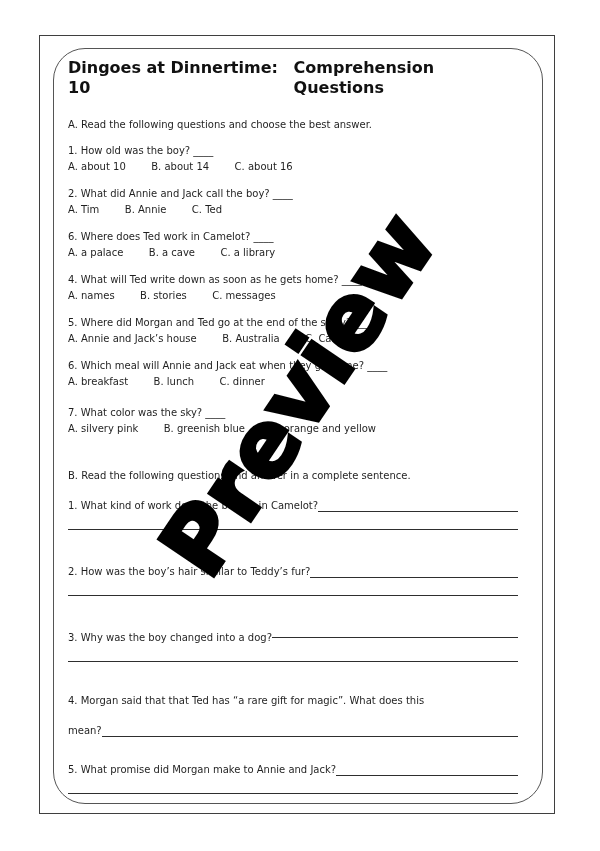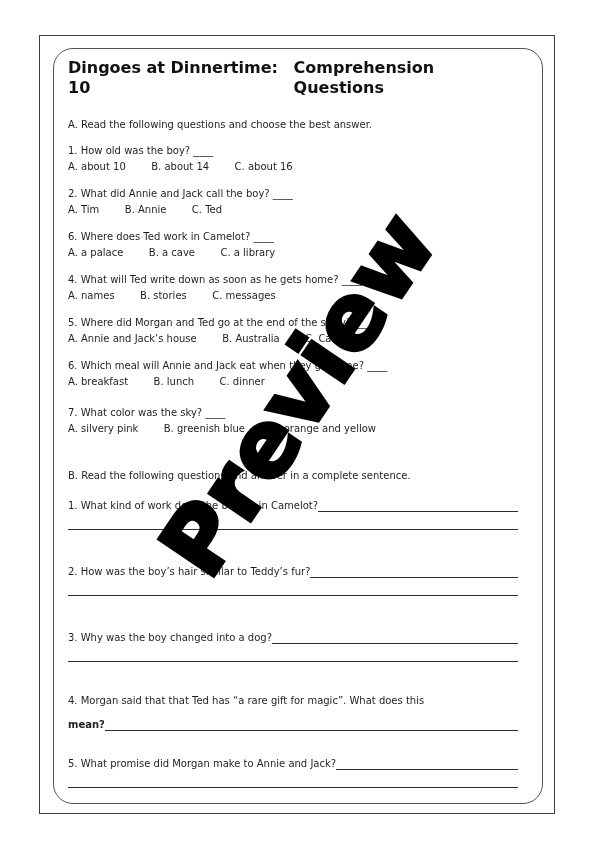--- a/index.html
+++ b/index.html
@@ -7,21 +7,21 @@
     position:relative; width:600px; height:851px; background:#ffffff;
     font-family:"DejaVu Sans", "Liberation Sans", sans-serif;
     color:#1f1f1f; overflow:hidden;
   }
   .outer-border {
     position:absolute; left:39px; top:35px; width:516px; height:779px;
     border:1px solid #3f3f3f; box-sizing:border-box;
   }
   .card {
     position:absolute; left:53px; top:48px; width:490px; height:756px;
-    box-sizing:border-box; border:1.5px solid #555555; border-radius:20px;
+    box-sizing:border-box; border:1.5px solid #555555; border-radius:32px;
     padding:9px 24px 0 14px; background:transparent;
   }
   .title-row {
     display:flex; justify-content:space-between; align-items:baseline;
     font-weight:bold; font-size:16px; line-height:20px; color:#111111;
   }
   .body-line { font-size:10px; line-height:16px; white-space:pre; }
   .qa .body-line { white-space:pre; }
   .qb-line { display:flex; align-items:flex-end; font-size:10px; line-height:16px; }
   .qb-line .txt { white-space:pre; }
@@ -98,32 +98,32 @@
 
     <div class="qb">
       <div class="qb-line" style="margin-top:34px;">
         <span class="txt">2. How was the boy’s hair similar to Teddy’s fur?</span>
         <span class="fill-line"></span>
       </div>
       <div class="answer-rule" style="margin-top:15px;"></div>
     </div>
 
     <div class="qb">
-      <div class="qb-line" style="margin-top:34px;">
+      <div class="qb-line" style="margin-top:34px;align-items:center;">
         <span class="txt">3. Why was the boy changed into a dog?</span>
         <span class="fill-line"></span>
       </div>
       <div class="answer-rule" style="margin-top:15px;"></div>
     </div>
 
     <div class="qb">
       <div class="qb-line" style="margin-top:31px;">
         <span class="txt">4. Morgan said that that Ted has “a rare gift for magic”. What does this</span>
       </div>
-      <div class="qb-line" style="margin-top:8px;font-weight:bold;">
+      <div class="qb-line" style="margin-top:14px;">
         <span class="txt">mean?</span>
         <span class="fill-line"></span>
       </div>
     </div>
 
     <div class="qb">
       <div class="qb-line" style="margin-top:23px;">
         <span class="txt">5. What promise did Morgan make to Annie and Jack?</span>
         <span class="fill-line"></span>
       </div>

